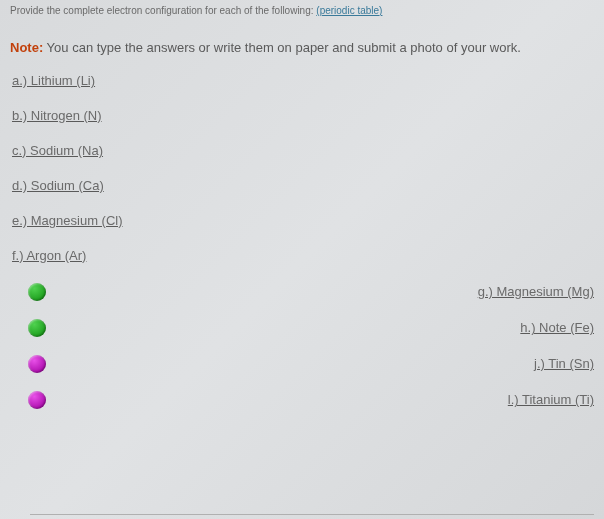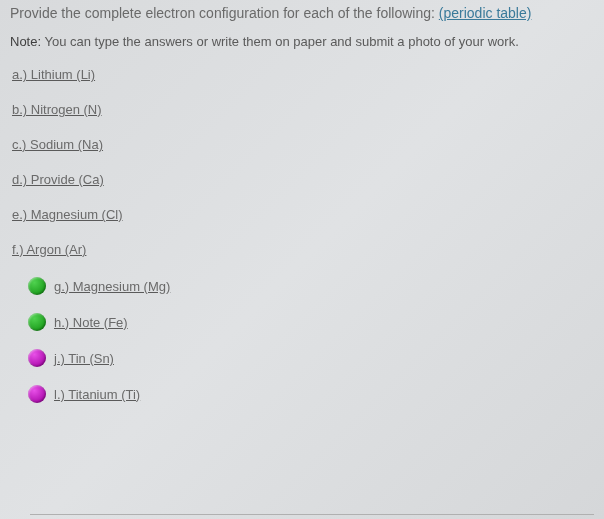--- a/index.html
+++ b/index.html
@@ -7,56 +7,57 @@
       width: 604px;
       height: 519px;
       background: linear-gradient(135deg, #d8dadc 0%, #e0e2e4 50%, #d5d7d9 100%);
       font-family: Arial, Helvetica, sans-serif;
       color: #5a5a5a;
       padding: 4px 10px 10px 10px;
       overflow: hidden;
       position: relative;
     }
     .instruction {
-      font-size: 14px;
+      font-size: 10px;
       color: #6a6a6a;
-      margin-bottom: 12px;
+      margin-bottom: 23px;
       line-height: 1.3;
     }
     .instruction .link {
       color: #3a7a9a;
       text-decoration: underline;
       cursor: pointer;
     }
     .note {
       font-size: 13px;
       color: #5a5a5a;
       margin-bottom: 16px;
       line-height: 1.3;
     }
     .note-label {
-      font-weight: normal;
-      color: #404040;
+      font-weight: bold;
+      color: #c2410c;
     }
     .item-list {
       display: flex;
       flex-direction: column;
       text-decoration: underline;
     }
     .item {
       display: flex;
       align-items: center;
       font-size: 13px;
       color: #6a6a6a;
       margin-bottom: 20px;
       padding-left: 2px;
     }
     .item.marked {
       margin-bottom: 18px;
       padding-left: 18px;
+      justify-content: space-between;
     }
     .marker {
       width: 18px;
       height: 18px;
       border-radius: 50%;
       margin-right: 8px;
       box-shadow: inset -1px -1px 2px rgba(0,0,0,0.3), inset 1px 1px 2px rgba(255,255,255,0.4);
       flex-shrink: 0;
     }
     .marker.green {
@@ -91,21 +92,21 @@
     <div class="item">
       <span class="item-text">a.) Lithium (Li)</span>
     </div>
     <div class="item">
       <span class="item-text">b.) Nitrogen (N)</span>
     </div>
     <div class="item">
       <span class="item-text">c.) Sodium (Na)</span>
     </div>
     <div class="item">
-      <span class="item-text">d.) Provide (Ca)</span>
+      <span class="item-text">d.) Sodium (Ca)</span>
     </div>
     <div class="item">
       <span class="item-text">e.) Magnesium (Cl)</span>
     </div>
     <div class="item">
       <span class="item-text">f.) Argon (Ar)</span>
     </div>
     <div class="item marked">
       <span class="marker green"></span>
       <span class="item-text">g.) Magnesium (Mg)</span>

